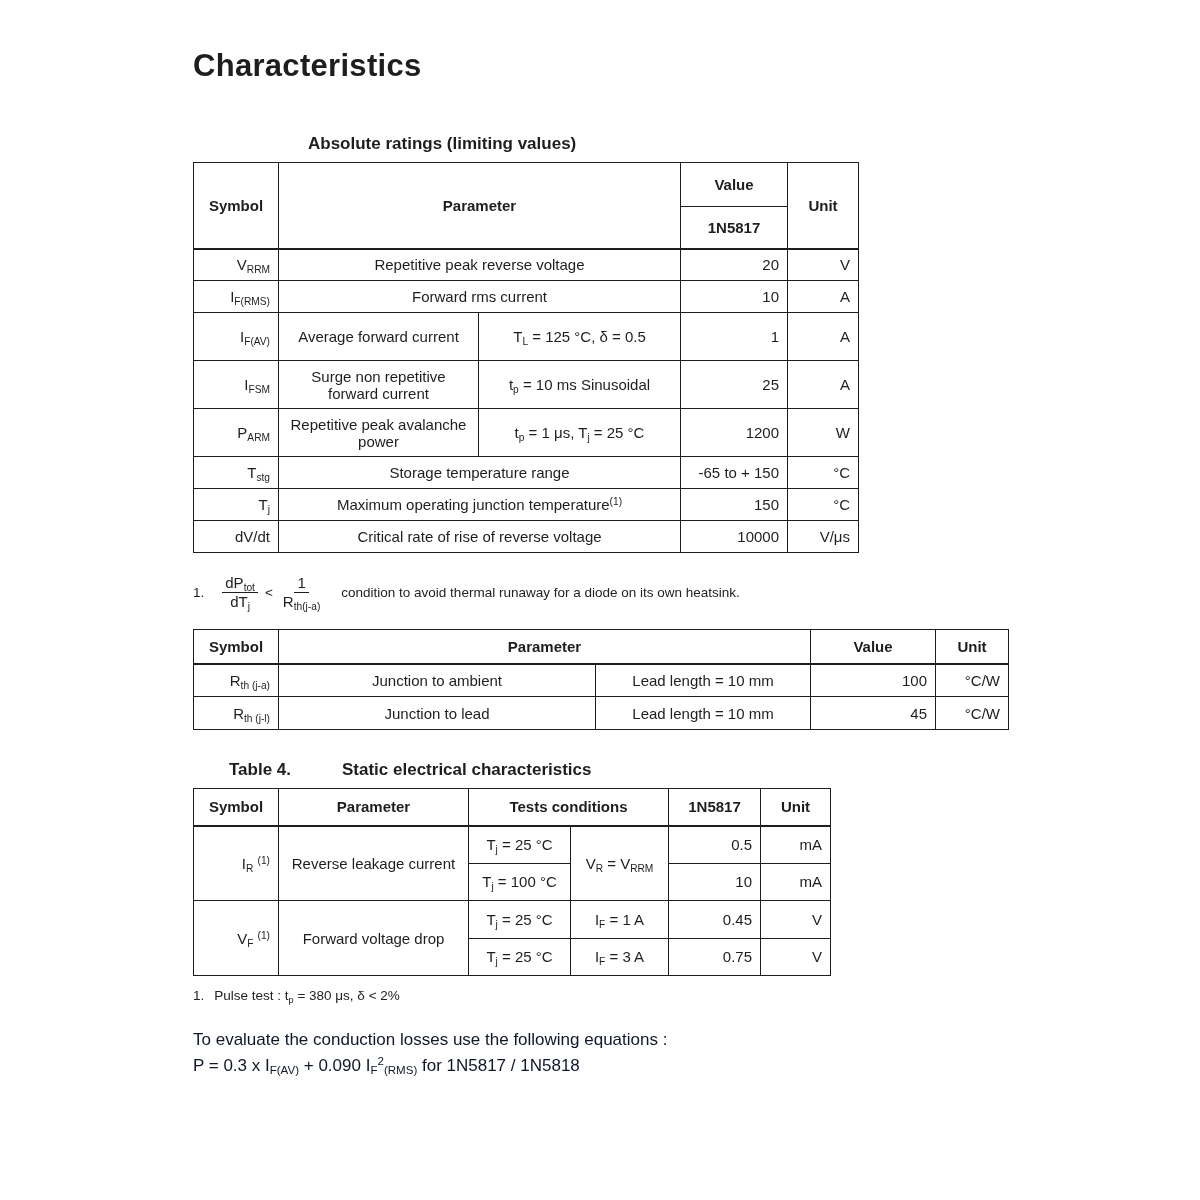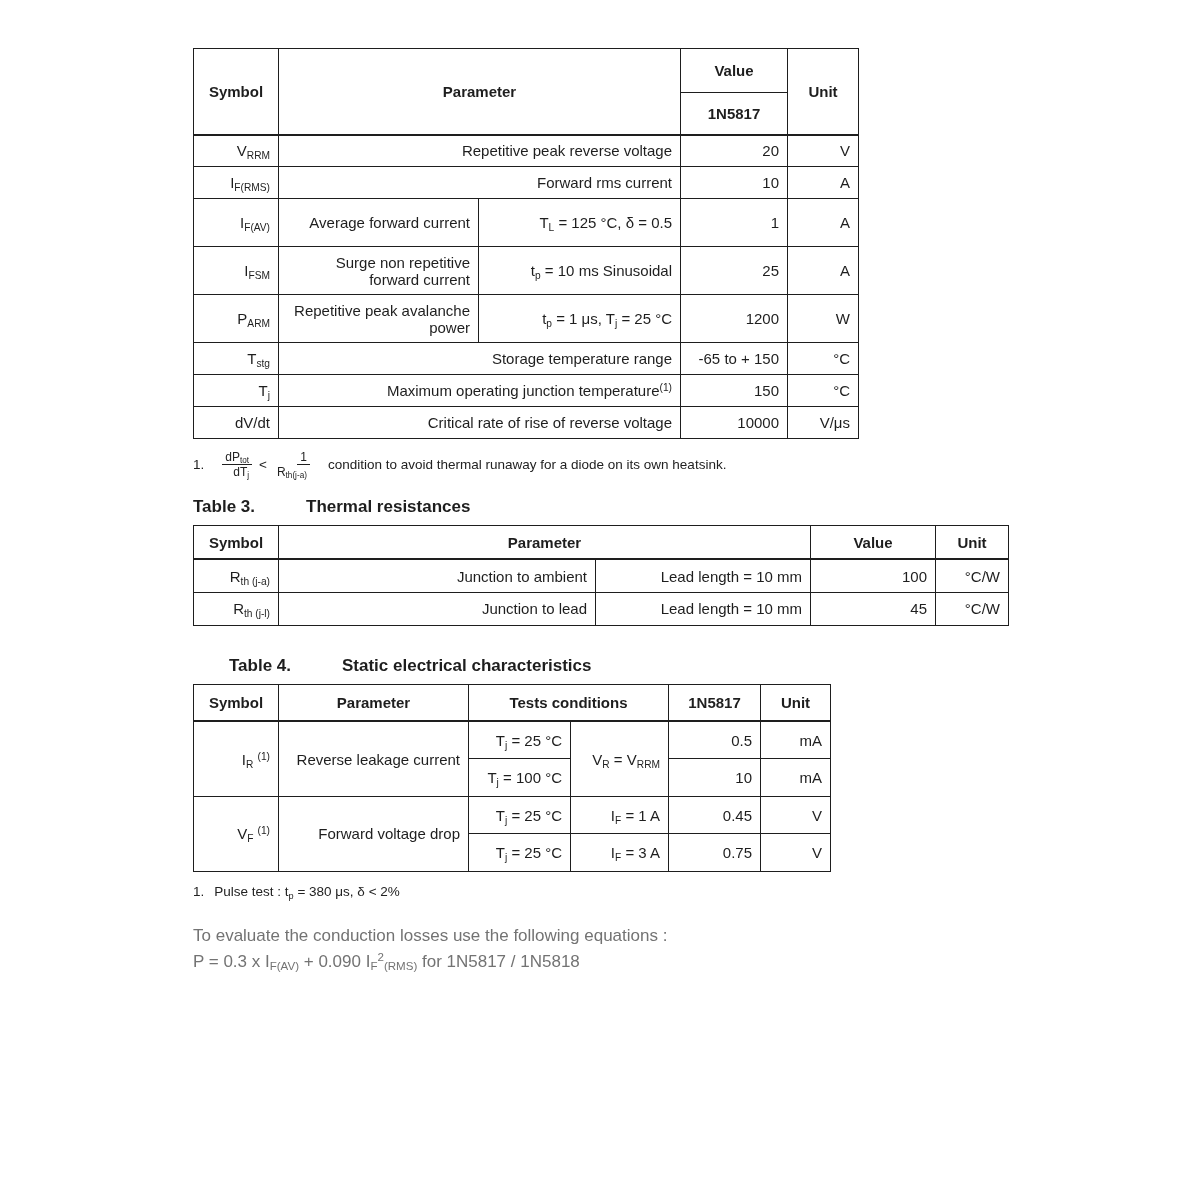--- a/index.html
+++ b/index.html
@@ -30,21 +30,21 @@
     border: 1.5px solid #1e1e1e;
     font-size: 15px;
     padding: 3px 8px;
     vertical-align: middle;
     overflow: hidden;
   }
   .tbl th { font-weight: bold; text-align: center; }
   .tbl thead th { border-bottom-width: 2.5px; }
   .tbl thead th.mid { border-bottom-width: 1.5px; }
   .c { text-align: right; }
-  .l { text-align: right; padding-left: 10px; }
+  .l { text-align: center; padding-left: 10px; }
   sub { font-size: 0.68em; vertical-align: -0.3em; line-height: 0; }
   sup { font-size: 0.68em; vertical-align: 0.5em; line-height: 0; }
 
   .abs-tbl { width: 665px; }
   .abs-tbl tbody tr { height: 32px; }
   .abs-tbl tbody tr.tall { height: 48px; }
   .abs-tbl thead tr.h1 { height: 44px; }
   .abs-tbl thead tr.h2 { height: 42px; }
 
   .footnote {
@@ -53,51 +53,53 @@
     margin-top: 11px;
     font-size: 13.5px;
     color: #222;
   }
   .footnote .idx { margin-right: 16px; }
   .footnote .op { margin: 0 5px; }
   .footnote .ftext { margin-left: 16px; }
   .frac {
     display: inline-flex;
     flex-direction: column;
-    align-items: flex-end;
-    font-size: 12px;
+    align-items: center;
+    font-size: 15px;
     line-height: 1.2;
-    margin: 0 2px;
+    margin: 10px 2px;
   }
   .frac .num { border-bottom: 1px solid #1e1e1e; padding: 0 3px; }
   .frac .den { padding: 0 3px; }
 
   .tbl-heading { margin-top: 17px; font-size: 17px; font-weight: bold; }
   .tbl-heading .tbl-label { display: inline-block; width: 113px; }
   .tbl-heading.t4 { margin-top: 30px; margin-left: 36px; }
 
   .th-tbl { width: 815px; margin-top: 8px; }
   .th-tbl thead tr { height: 34px; }
   .th-tbl tbody tr { height: 33px; }
 
   .st-tbl { width: 637px; margin-top: 8px; }
   .st-tbl thead tr { height: 37px; }
   .st-tbl tbody tr { height: 37.5px; }
 
   .fn4 { margin-top: 12px; }
   .fn4 .idx { margin-right: 10px; }
 
-  .conclusion { margin-top: 24px; font-size: 17px; line-height: 1.55; color: #737373; }
+  .conclusion { margin-top: 24px; font-size: 17px; line-height: 1.55; color: #0f172a; }
 </style>
 </head>
 <body>
 
 <div class="page">
 
-
+  <h1 class="title">Characteristics</h1>
+
+  <div class="abs-caption">Absolute ratings (limiting values)</div>
 
   <table class="tbl abs-tbl">
     <colgroup>
       <col style="width:85px">
         <col style="width:200px">
         <col style="width:202px">
         <col style="width:107px">
         <col style="width:71px">
     </colgroup>
     <thead>
@@ -173,23 +175,20 @@
       <span class="den">dT<sub>j</sub></span>
     </span>
     <span class="op">&lt;</span>
     <span class="frac">
       <span class="num">1</span>
       <span class="den">R<sub>th(j-a)</sub></span>
     </span>
     <span class="ftext">condition to avoid thermal runaway for a diode on its own heatsink.</span>
   </div>
 
-  <div class="tbl-heading">
-    <span class="tbl-label">Table 3.</span><span>Thermal resistances</span>
-  </div>
 
   <table class="tbl th-tbl">
     <colgroup>
       <col style="width:85px">
         <col style="width:317px">
         <col style="width:215px">
         <col style="width:125px">
         <col style="width:73px">
     </colgroup>
     <thead>

